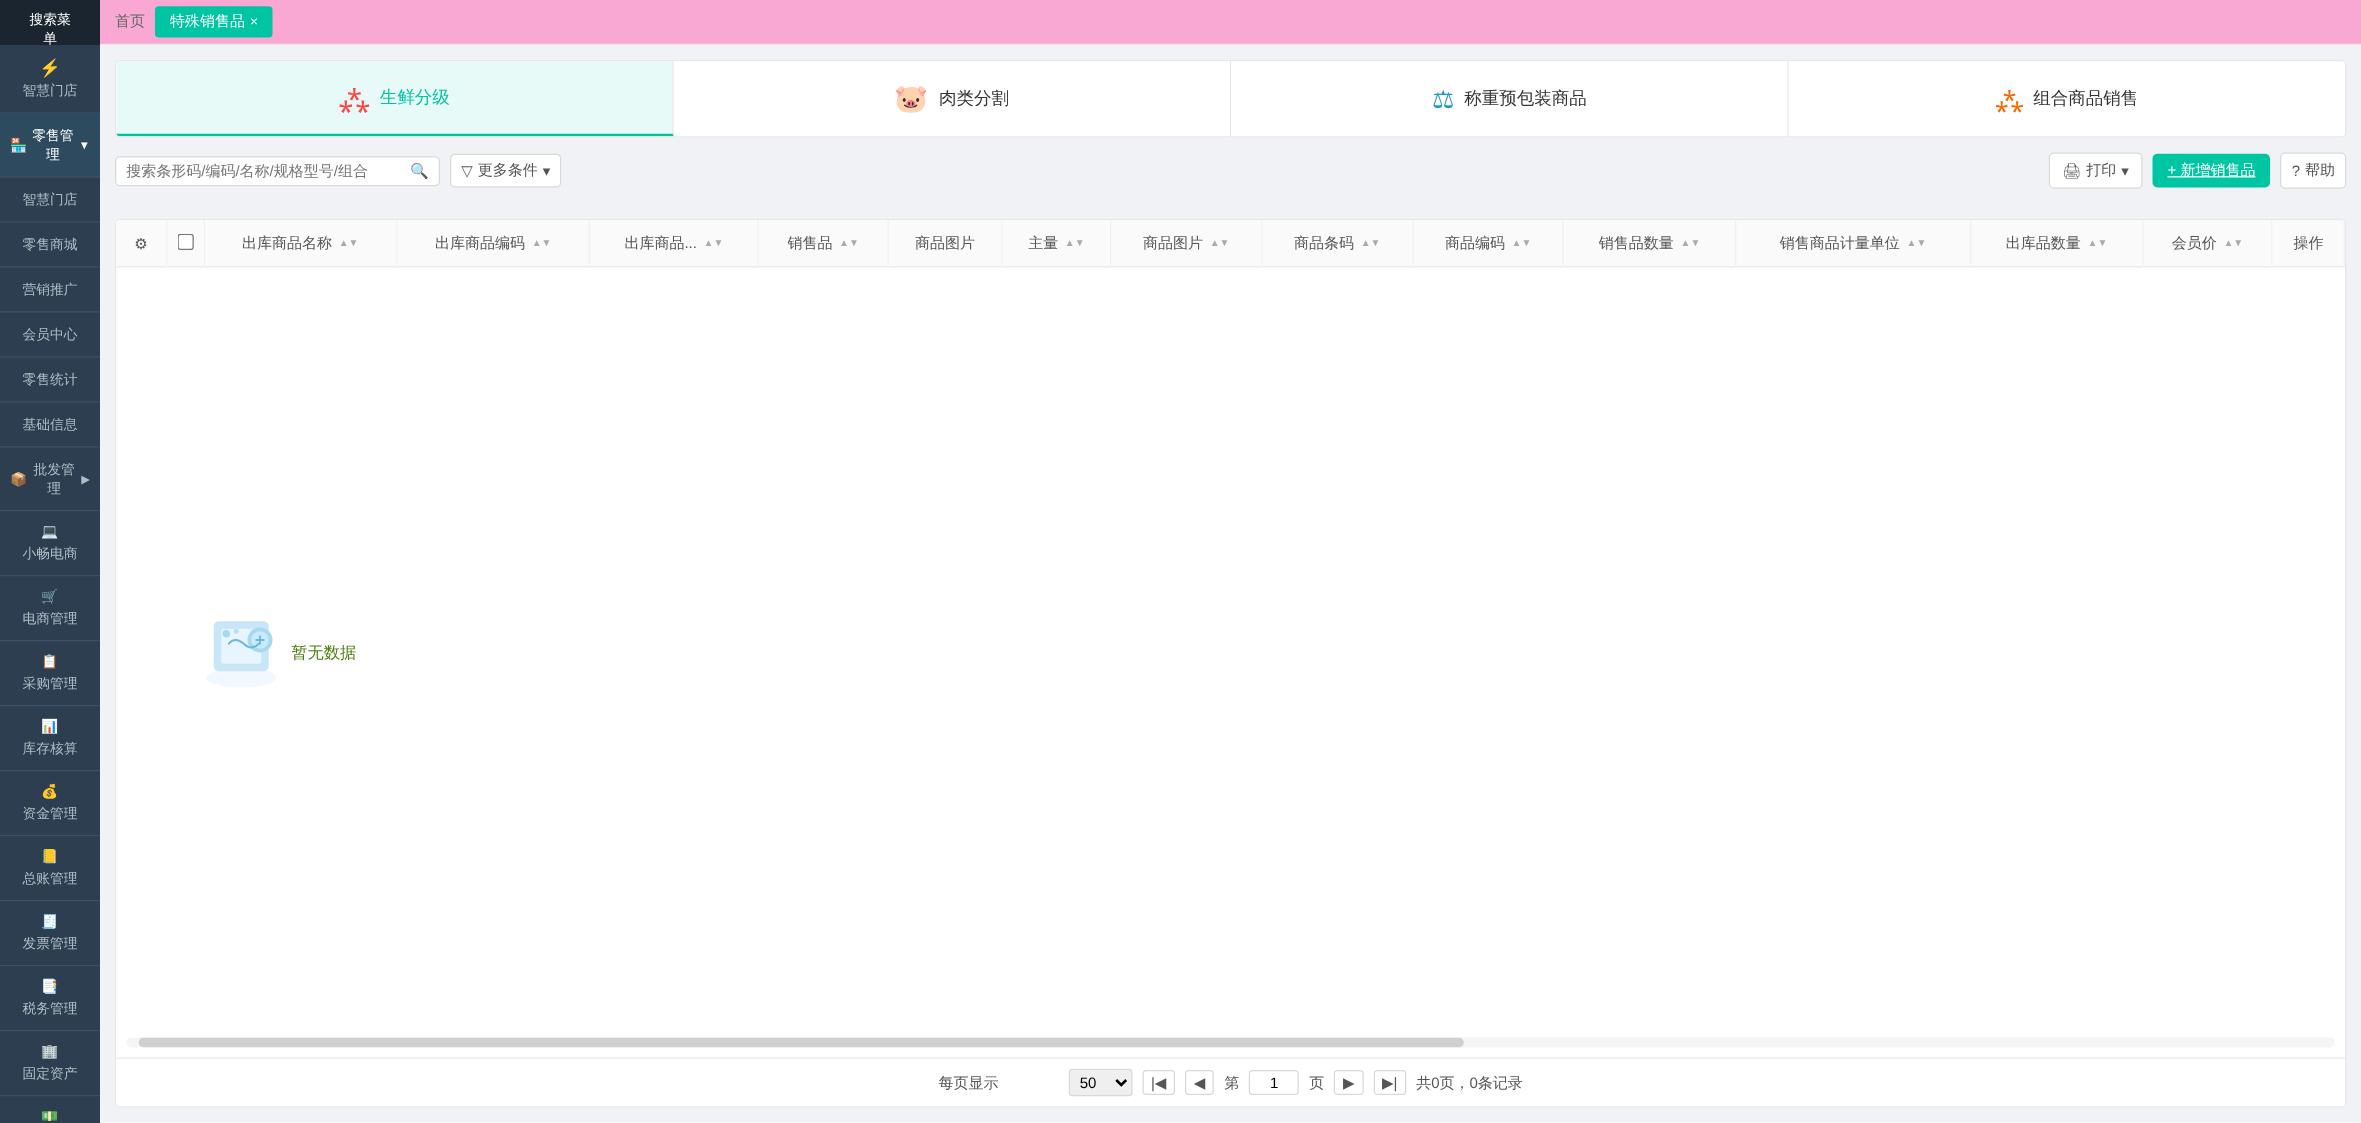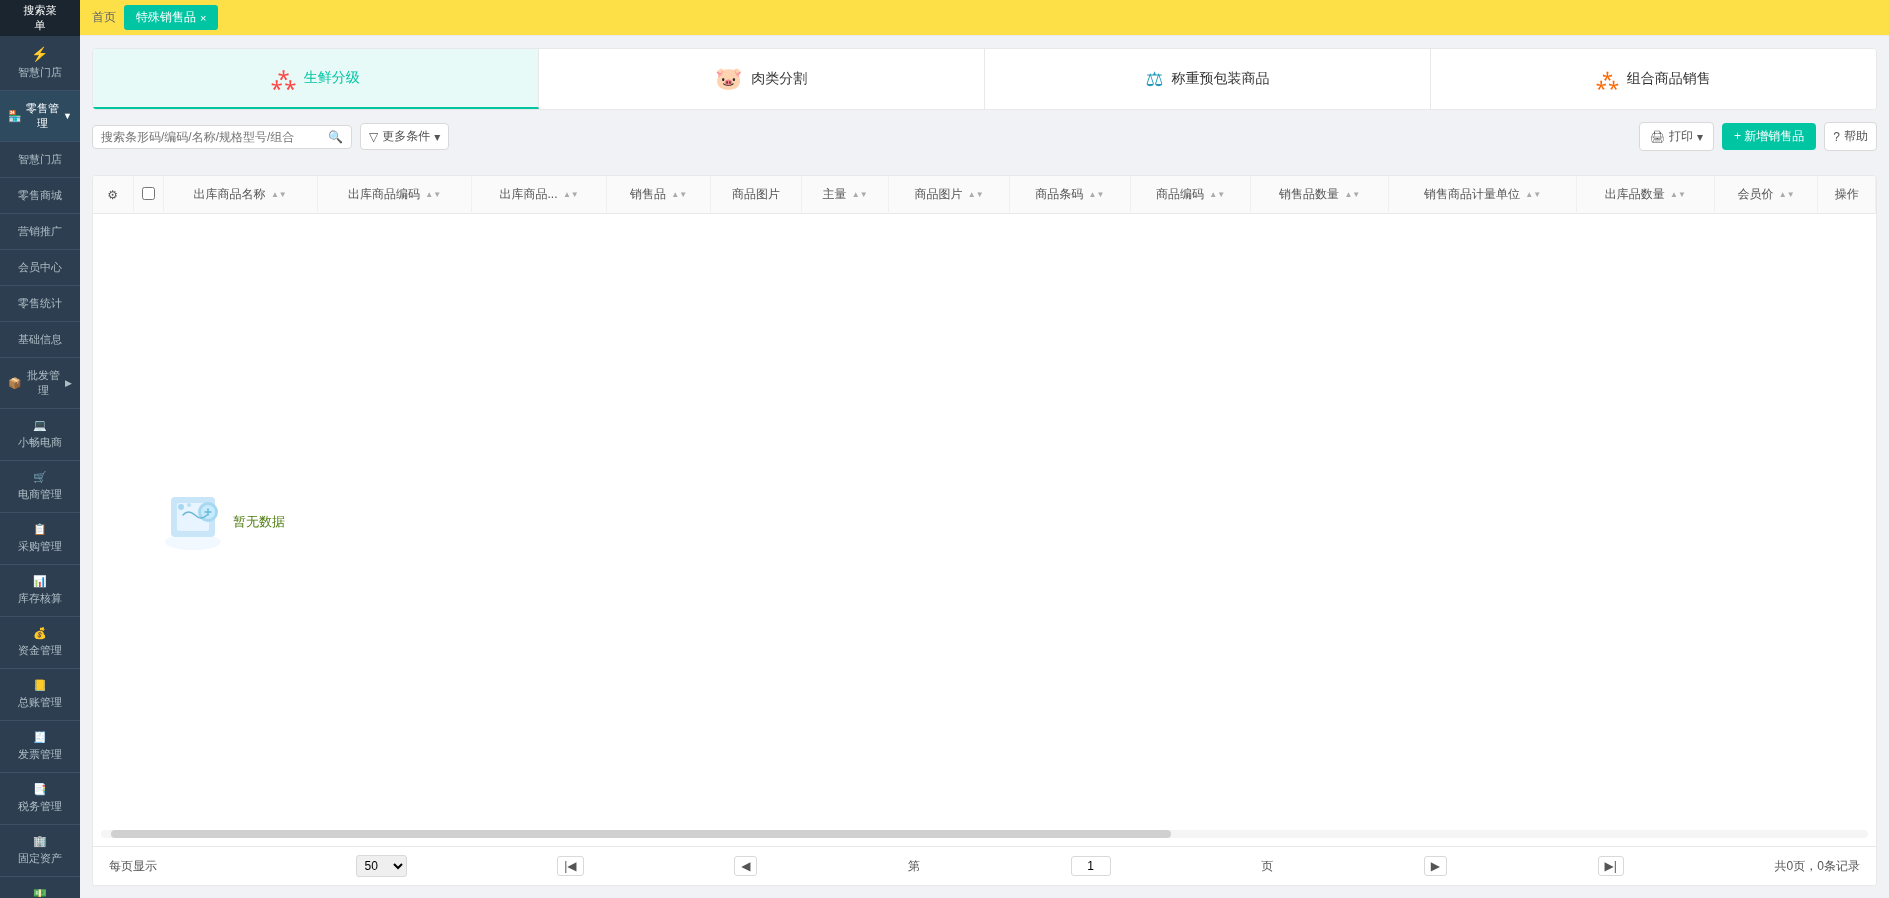--- a/index.html
+++ b/index.html
@@ -17,21 +17,20 @@
       flex-shrink: 0;
     }
     .sidebar-logo {
       background: #1a252f;
       padding: 8px 19px;
       text-align: center;
       color: #fff;
       font-size: 11px;
       min-height: 36px;
       display: flex;
-      align-items: center;
       justify-content: center;
     }
     .sidebar-item {
       padding: 10px 4px;
       text-align: center;
       cursor: pointer;
       font-size: 11px;
       color: #b0bec5;
       border-bottom: 1px solid #3d5166;
       display: flex;
@@ -59,21 +58,21 @@
     
     .main {
       flex: 1;
       display: flex;
       flex-direction: column;
       overflow: hidden;
     }
 
     
     .topbar {
-      background: #fde047;
+      background: #f9a8d4;
       border-bottom: 1px solid #e8e8e8;
       padding: 0 12px;
       height: 36px;
       display: flex;
       align-items: center;
       gap: 8px;
     }
     .topbar-home {
       font-size: 12px;
       color: #666;
@@ -184,20 +183,21 @@
       display: flex;
       align-items: center;
       gap: 4px;
       background: #00c5a3;
       color: #fff;
       border: none;
       border-radius: 4px;
       padding: 5px 12px;
       cursor: pointer;
       font-size: 12px;
+      text-decoration: underline;
     }
     .help-btn {
       display: flex;
       align-items: center;
       gap: 4px;
       border: 1px solid #d9d9d9;
       border-radius: 4px;
       padding: 5px 8px;
       background: #fff;
       cursor: pointer;
@@ -251,24 +251,24 @@
     .empty-icon {
       width: 80px;
       height: 80px;
       margin-bottom: 10px;
     }
 
     
     .pagination {
       background: #fff;
       border-top: 1px solid #e8e8e8;
-      padding: 8px 16px;
-      display: flex;
-      align-items: center;
-      justify-content: space-between;
+      padding: 8px 0;
+      display: flex;
+      align-items: center;
+      justify-content: center;
       gap: 8px;
       font-size: 12px;
       color: #555;
     }
     .pagination select {
       border: 1px solid #d9d9d9;
       border-radius: 3px;
       padding: 2px 4px;
       font-size: 12px;
       margin-left: 48px;

